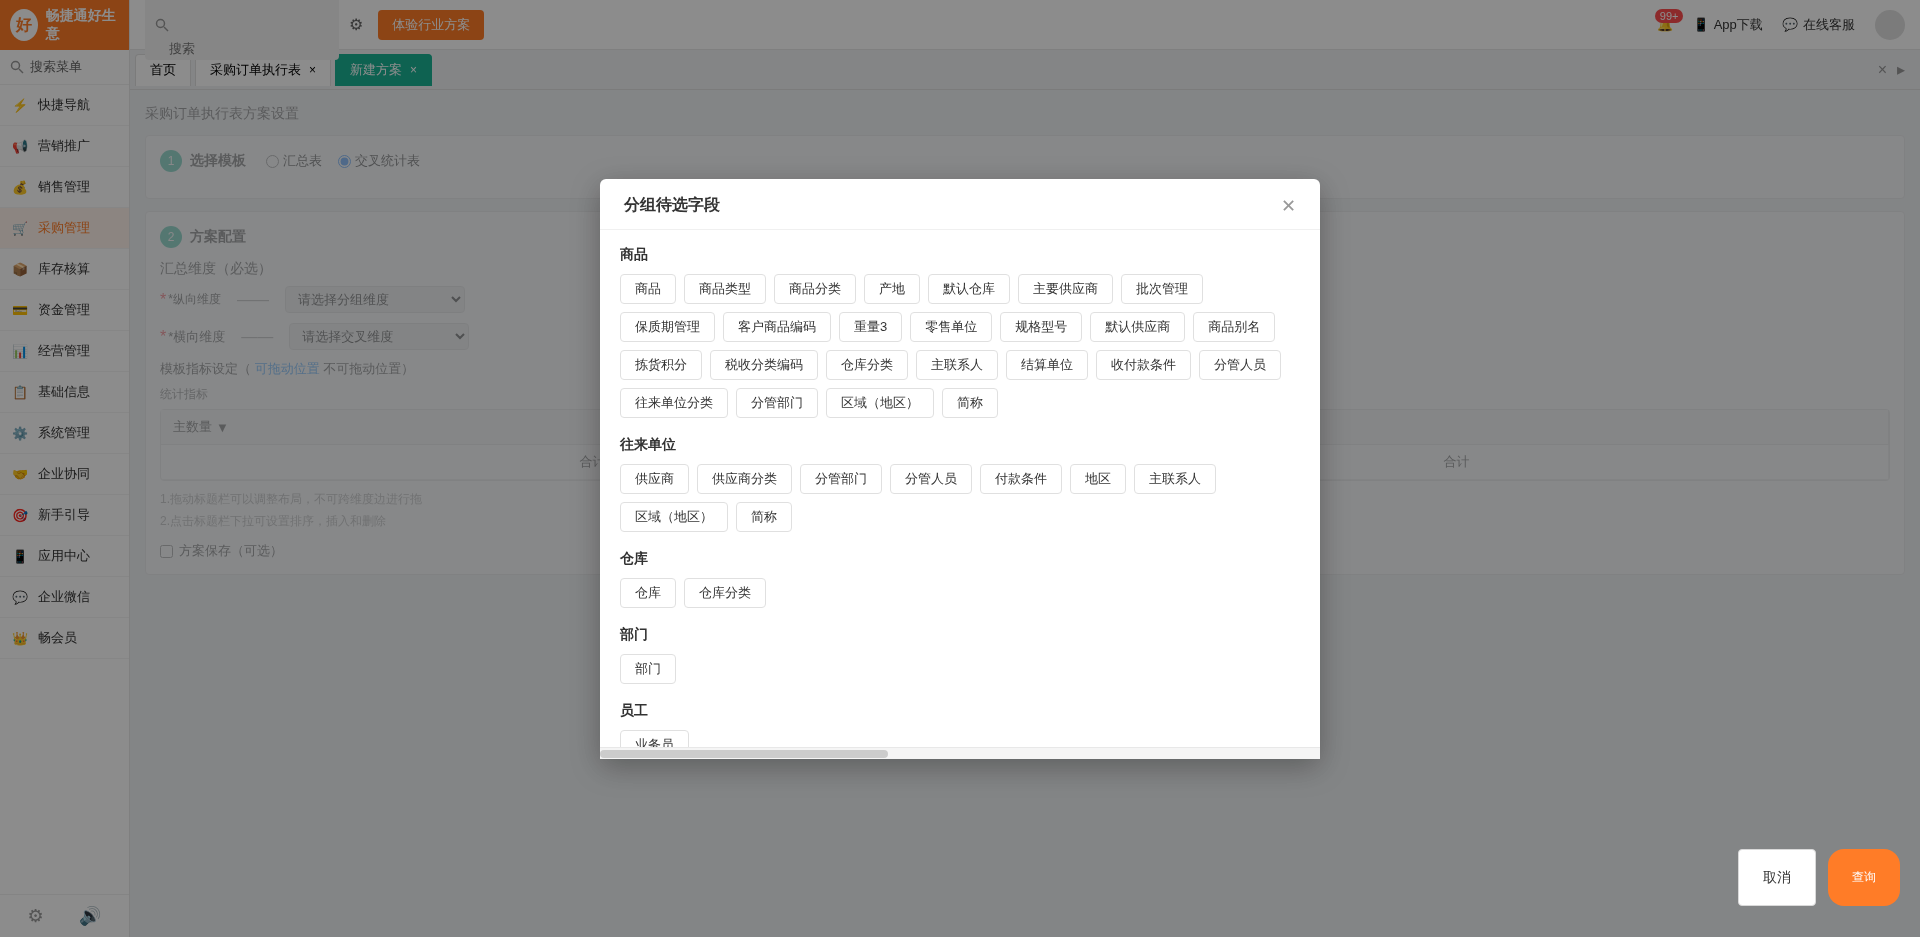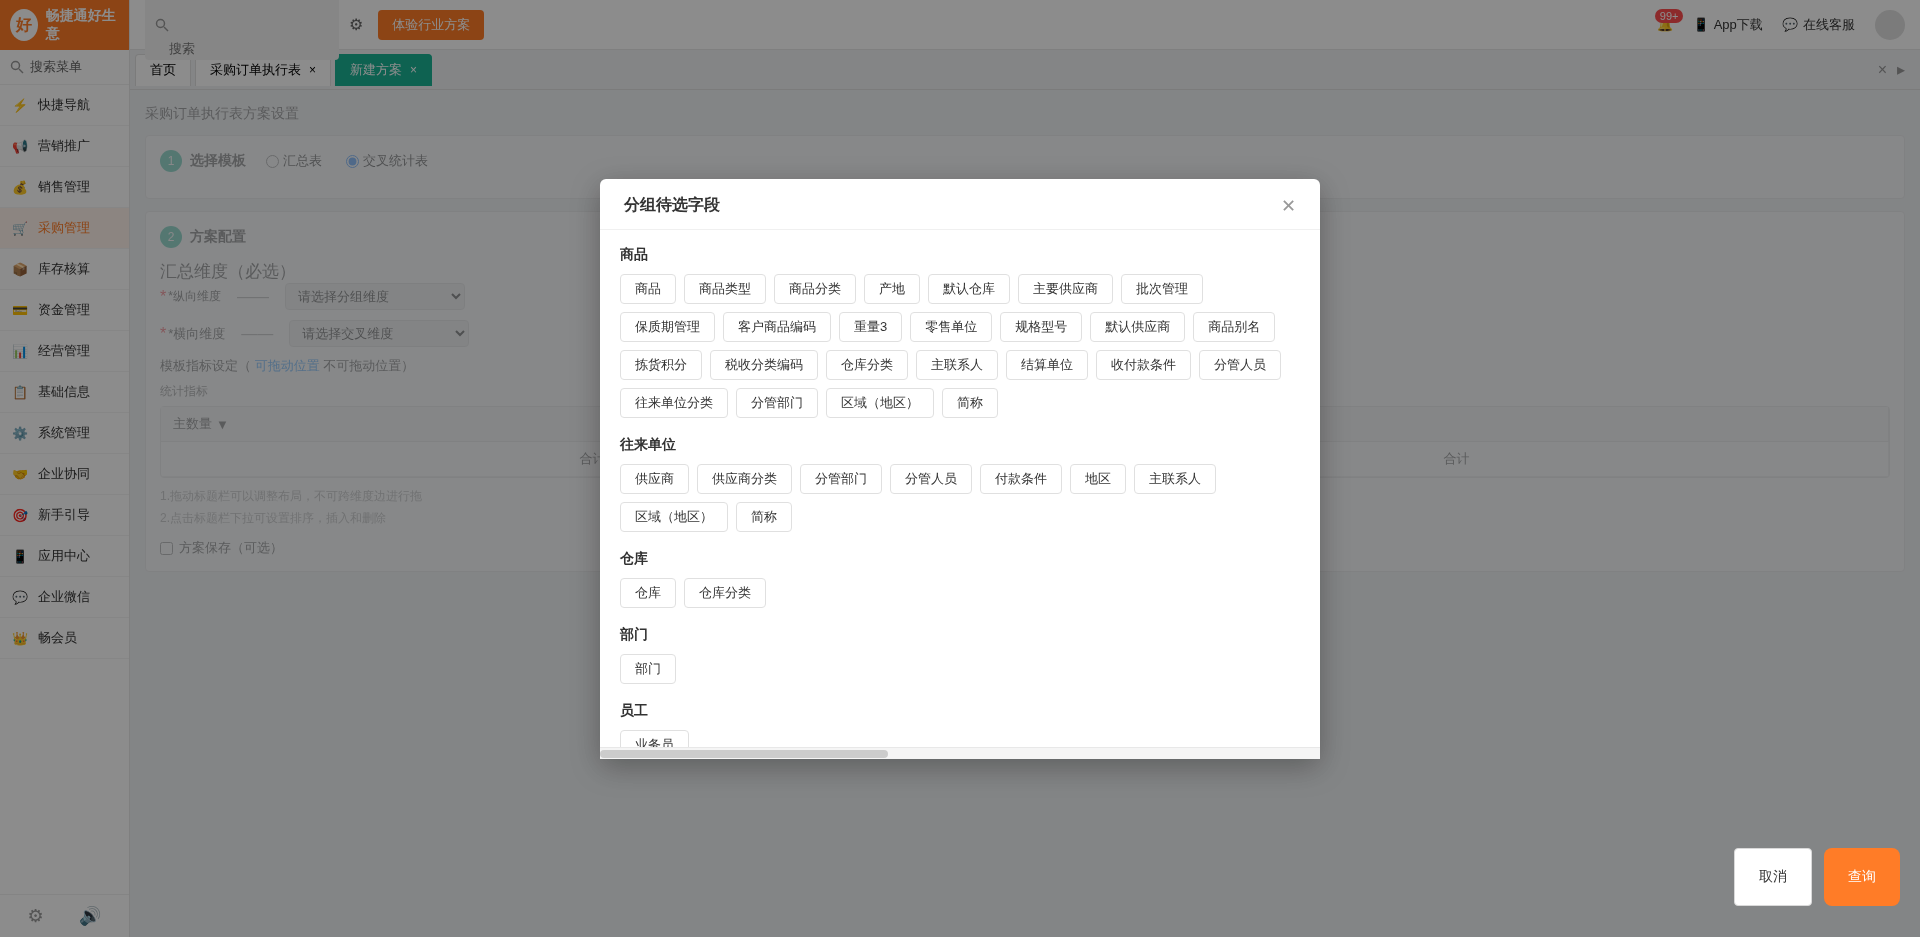--- a/index.html
+++ b/index.html
@@ -100,33 +100,33 @@
 
     
     .modal-footer {
       position: fixed; right: 20px; bottom: 31px; display: flex; gap: 12px; z-index: 202;
     }
     .btn-cancel {
       background: #fff; border: 1px solid #d9d9d9; color: #333; border-radius: 4px;
       padding: 8px 24px; font-size: 14px; cursor: pointer;
     }
     .btn-confirm {
-      background: #ff7c27; border: none; color: white; border-radius: 8px;
-      padding: 20px 24px; font-size: 14px; cursor: pointer;
+      background: #ff7c27; border: none; color: white; border-radius: 16px;
+      padding: 20px 24px; font-size: 12px; cursor: pointer;
     }
 
     
     .bg-content { opacity: 0.4; }
 
     
     .step-indicator { display: flex; align-items: center; margin-bottom: 12px; }
     .step-num { width: 22px; height: 22px; background: #1ab394; color: white; border-radius: 50%; display: flex; align-items: center; justify-content: center; font-size: 12px; margin-right: 8px; }
     .step-label { font-size: 14px; color: #333; font-weight: bold; }
 
-    .radio-group { display: flex; gap: 24px; align-items: flex-start; }
+    .radio-group { display: flex; gap: 16px; align-items: flex-start; }
     .radio-item { display: flex; align-items: center; gap: 4px; font-size: 13px; cursor: pointer; }
 
     .config-section { background: #fff; border: 1px solid #e0e0e0; border-radius: 4px; padding: 14px; margin-bottom: 10px; }
     .config-row { display: flex; align-items: center; margin-bottom: 10px; }
     .config-select { border: 1px solid #d9d9d9; border-radius: 4px; padding: 4px 8px; font-size: 13px; width: 180px; }
 
     .table-section { background: #fff; border: 1px solid #e0e0e0; border-radius: 4px; }
     .table-header { display: flex; background: #f7f7f7; border-bottom: 1px solid #e0e0e0; }
     .table-header-cell { flex: 1; padding: 8px 12px; font-size: 13px; color: #333; border-right: 1px solid #e0e0e0; }
     .table-row { display: flex; border-bottom: 1px solid #e8e8e8; }
@@ -275,21 +275,21 @@
             <span>交叉统计表</span>
         </div>
       </div>
     </div>
   </div>
   <div class="config-section">
     <div class="step-indicator">
       <div class="step-num">2</div>
       <span class="step-label">方案配置</span>
     </div>
-    <div style="font-size:17px;color:#333;">汇总维度（必选）</div>
+    <div style="font-size:14px;color:#333;margin-bottom:8px;">汇总维度（必选）</div>
     <div class="config-row">
       <span style="color:#f5222d;margin-right:2px">*</span>
       <span style="margin-right:16px;font-size:12px;color:#333;">*纵向维度</span>
       <span style="margin-right:16px;color:#999">——</span>
       <select class="config-select">
         <option>请选择分组维度</option>
       </select>
     </div>
     <div class="config-row">
       <span style="color:#f5222d;margin-right:2px">*</span>

